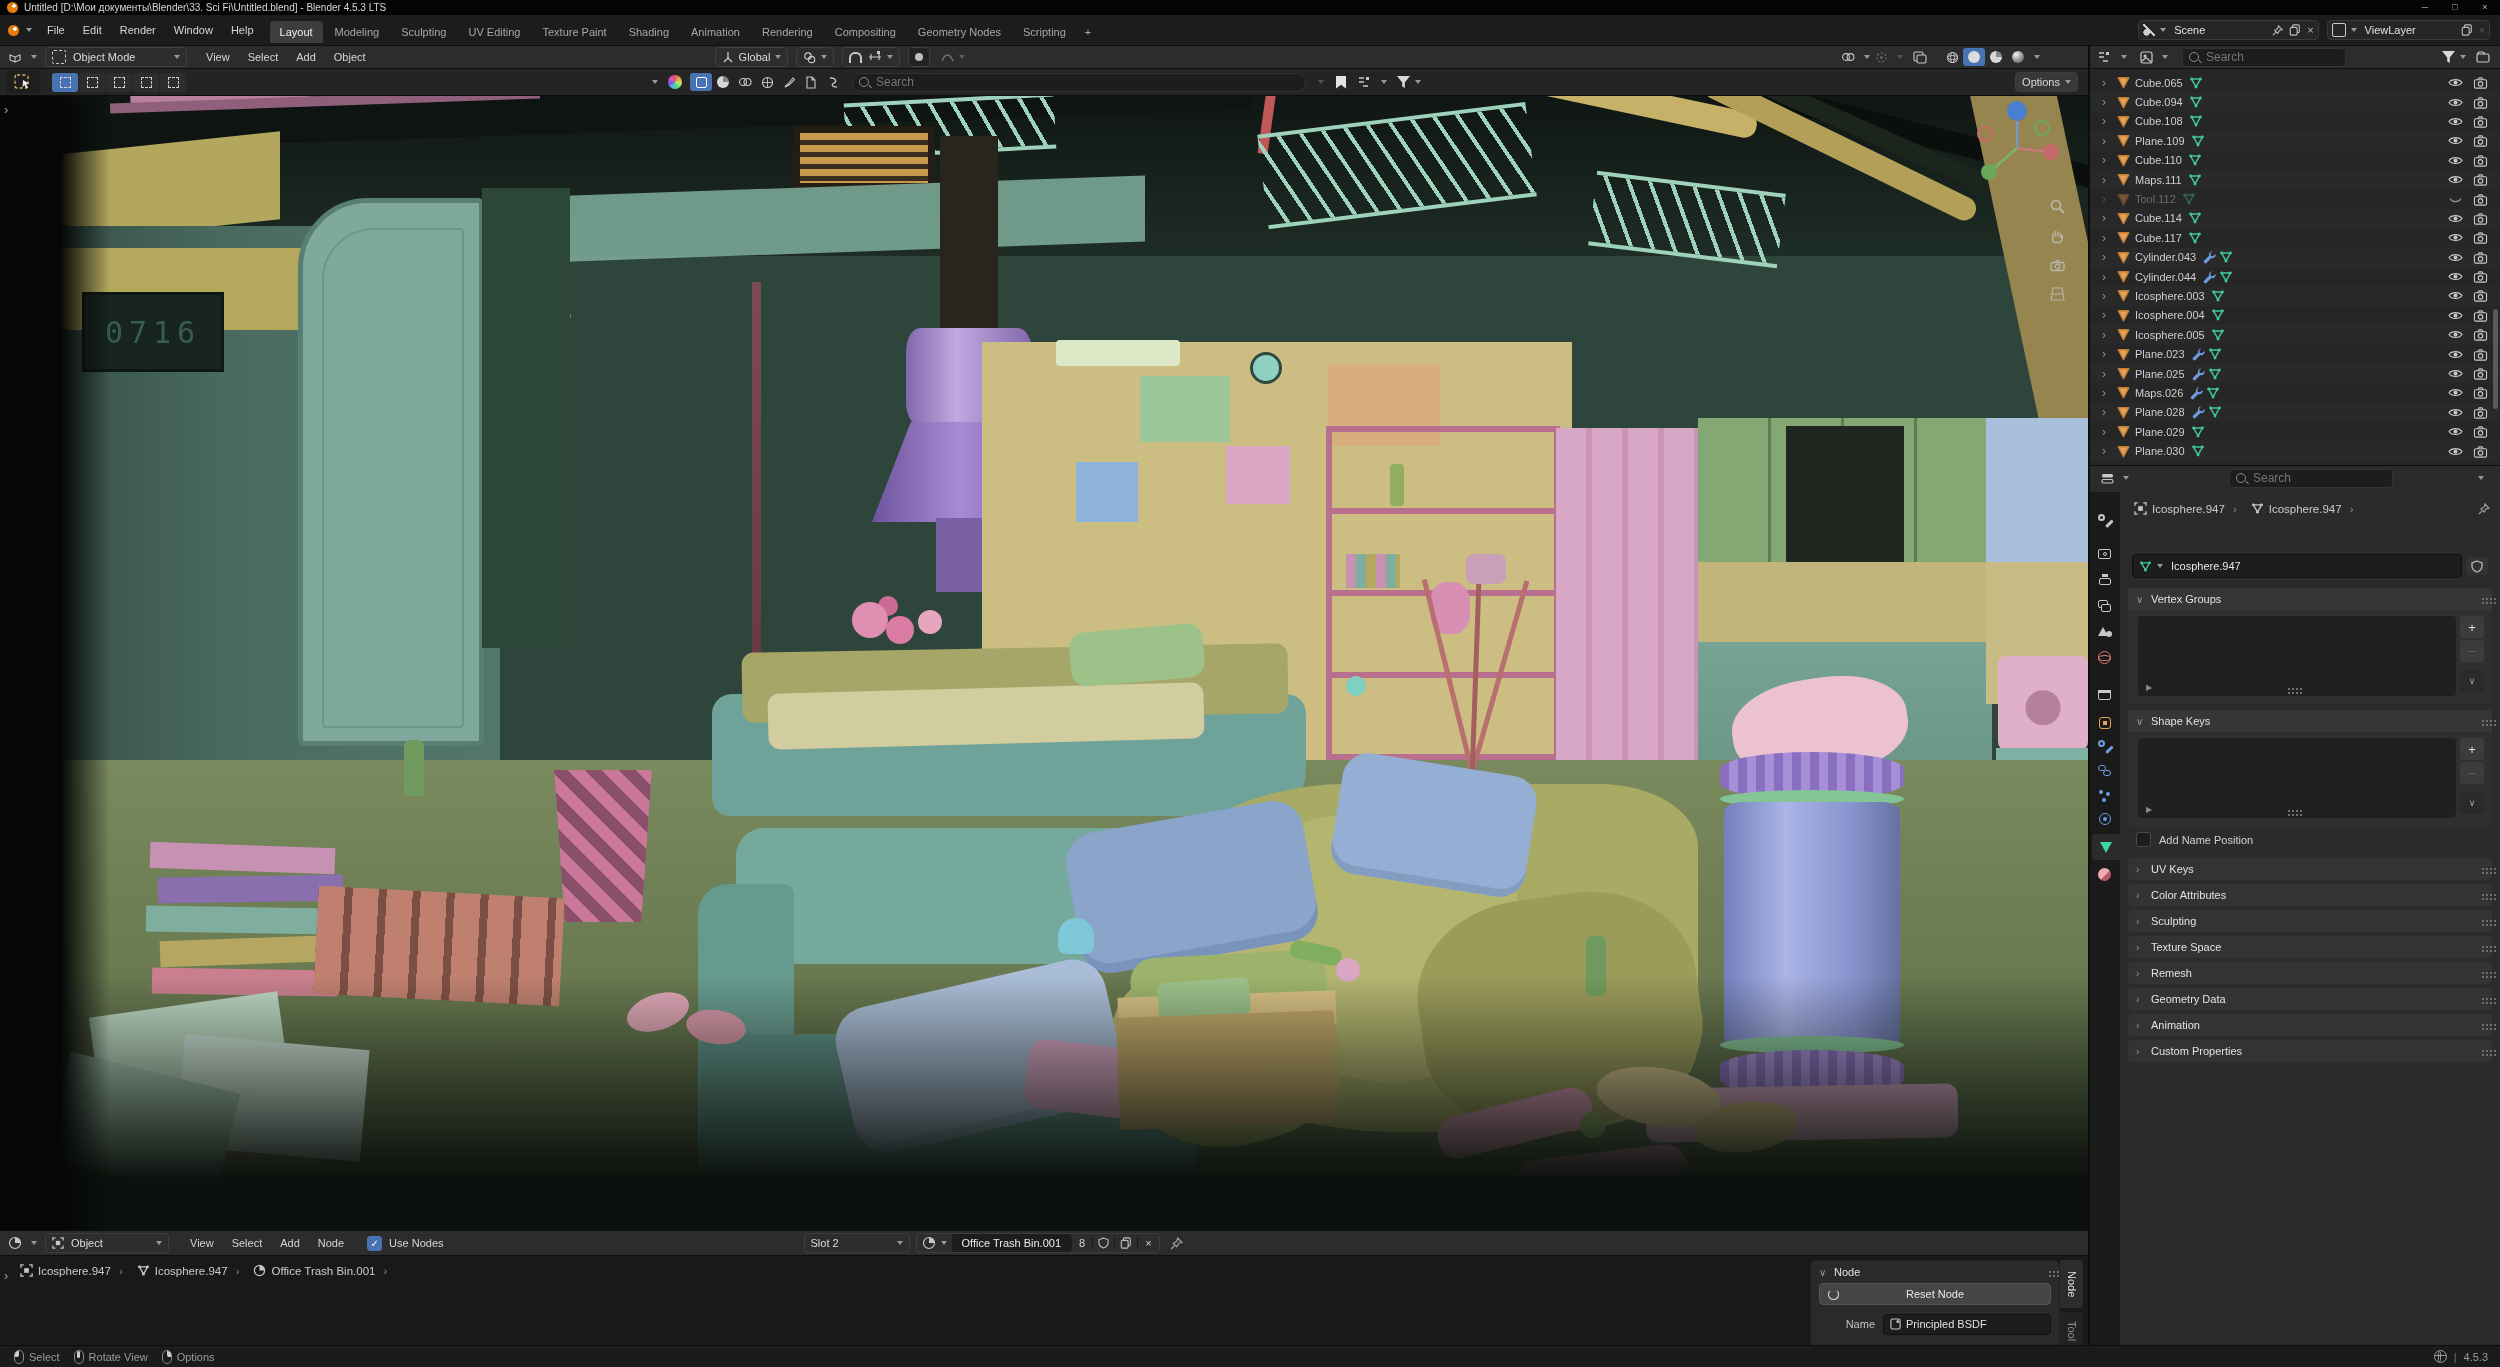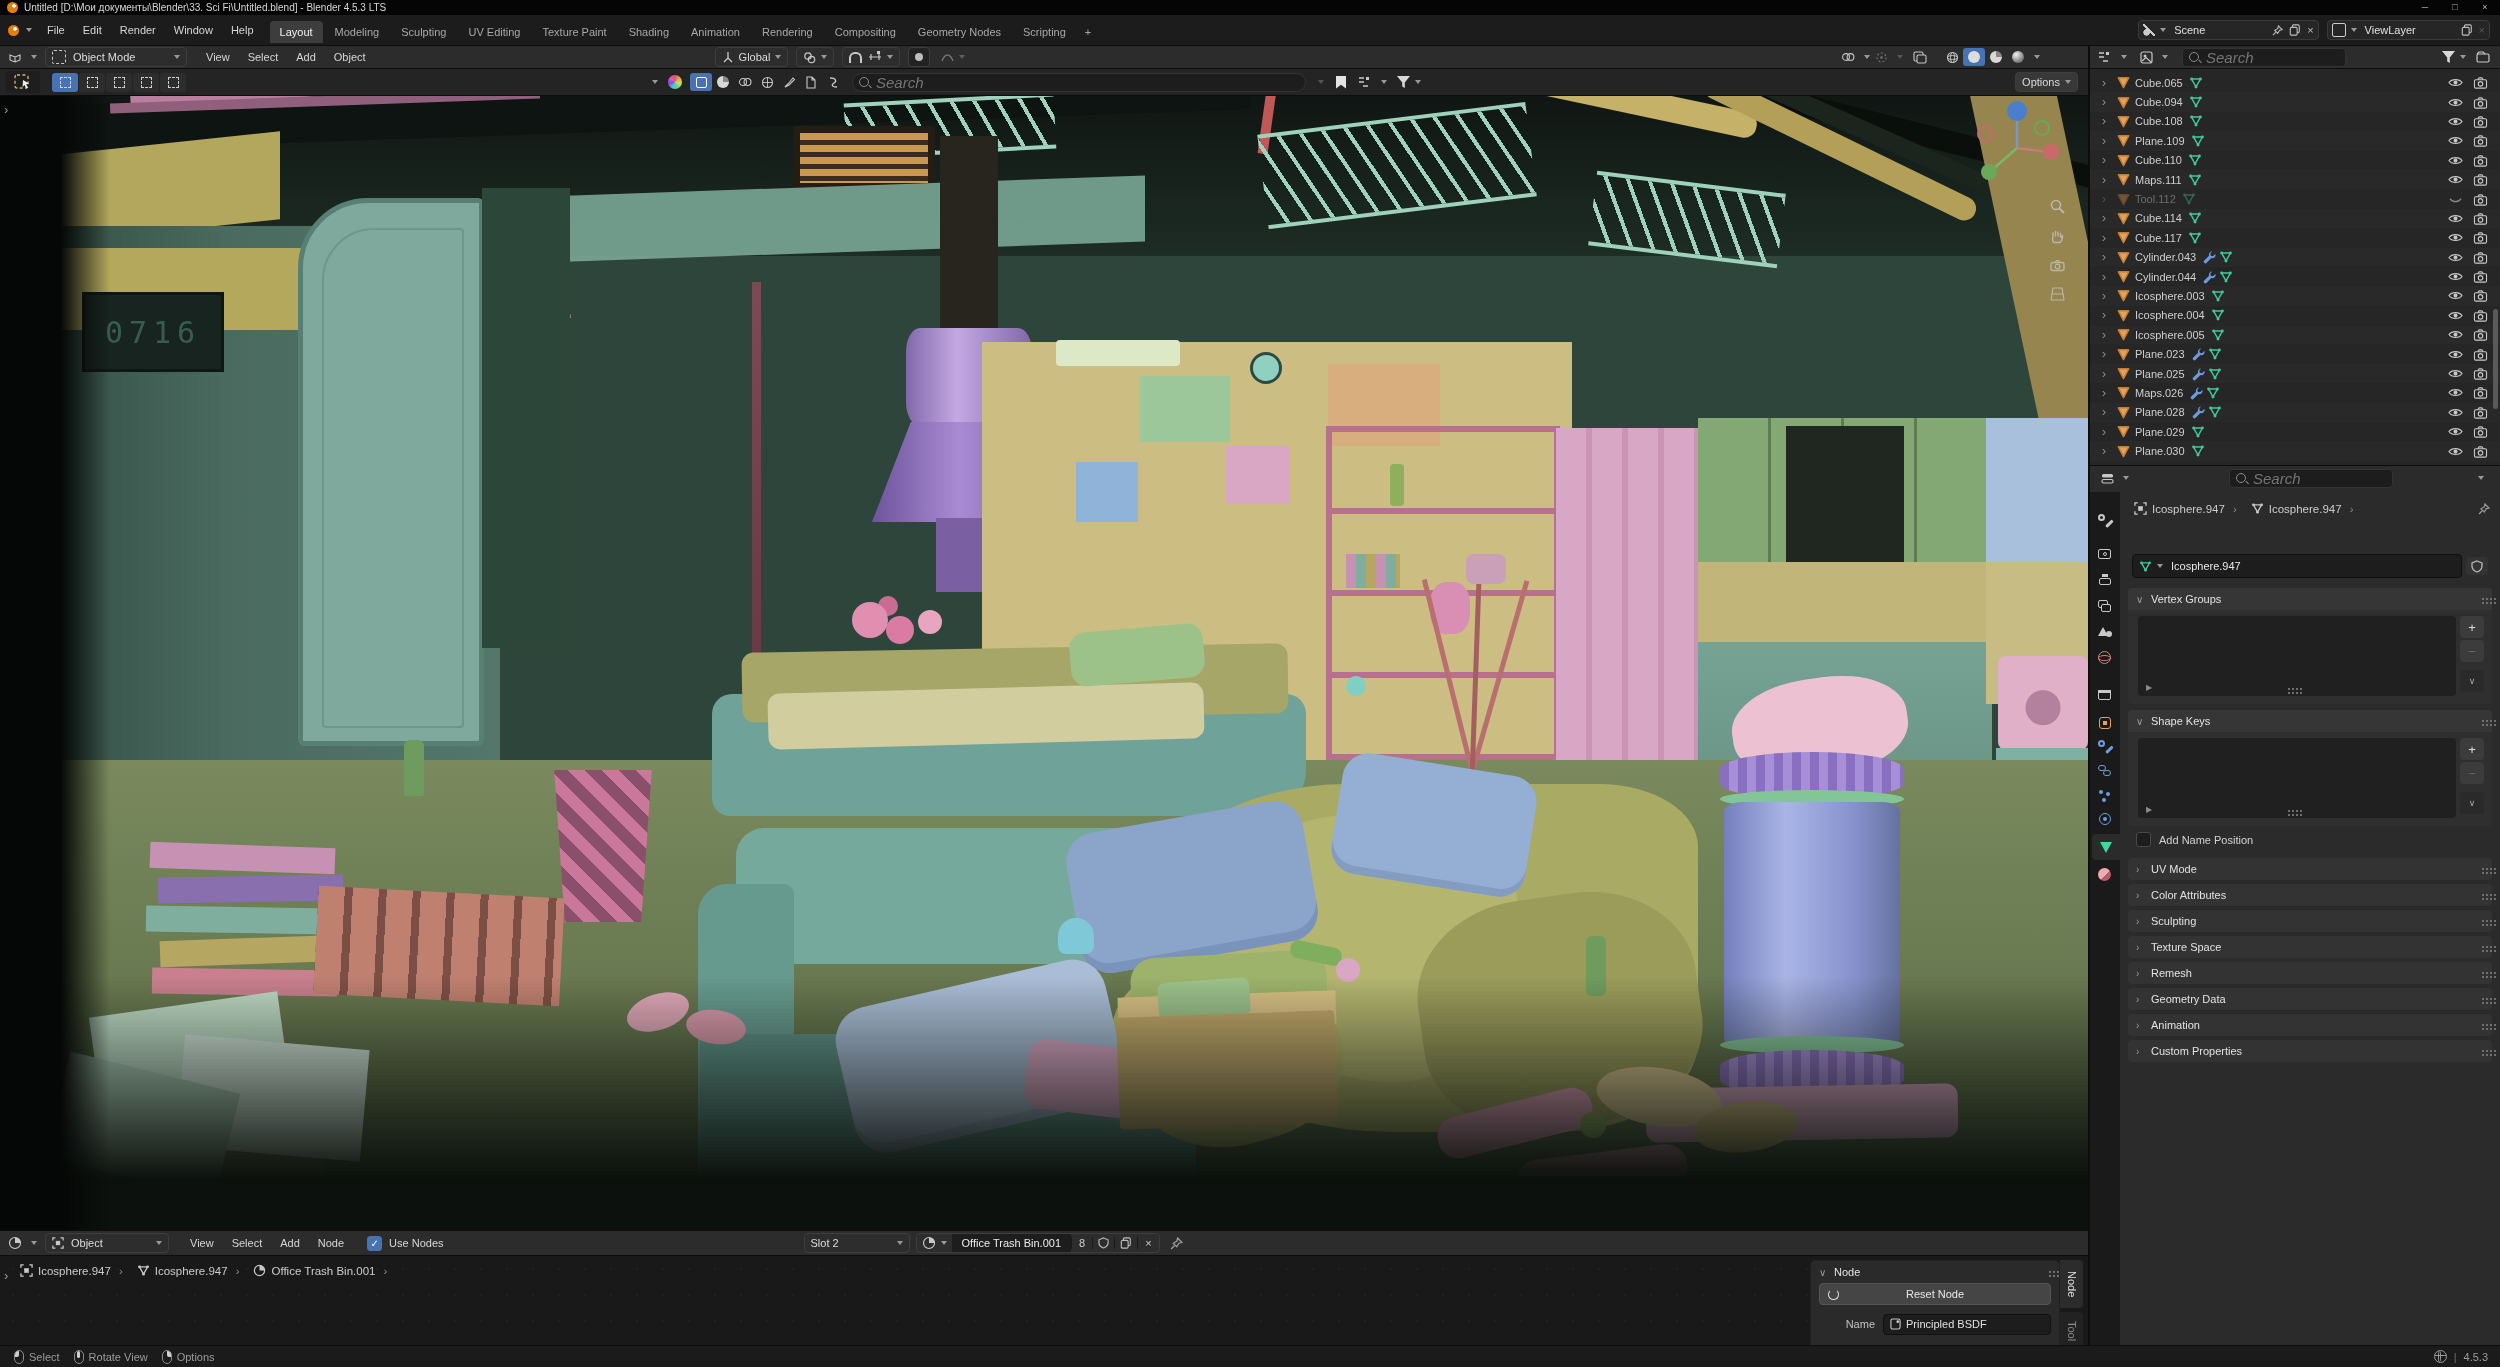--- a/index.html
+++ b/index.html
@@ -30,21 +30,21 @@
   
   .hbtn{display:flex;align-items:center;height:18px;background:#2d2d2d;border:1px solid #3e3e3e;border-radius:4px;padding:0 6px;color:#dcdcdc;white-space:nowrap;}
   .icbtn{display:flex;align-items:center;justify-content:center;width:22px;height:18px;border-radius:3px;color:#c8c8c8;}
   .icbtn.on{background:#4772b3;color:#fff;}
 
   
   #vph{left:0;top:46px;width:2088px;height:22px;background:#2c2c2c;display:flex;align-items:center;}
   #toolh{left:0;top:69px;width:2088px;height:26px;background:#242424;display:flex;align-items:center;}
   #outliner-h{left:2090px;top:46px;width:410px;height:22px;background:#2c2c2c;display:flex;align-items:center;}
   .search{display:flex;align-items:center;background:#1d1d1d;border:1px solid #333;border-radius:10px;height:17px;color:#888;padding:0 6px;}
-  .search input{background:transparent;border:none;color:#bbb;font-size:15px;width:100%;font-family:inherit;font-style:italic;}
+  .search input{background:transparent;border:none;color:#bbb;font-size:12px;width:100%;font-family:inherit;}
   .mag{width:8px;height:8px;border:1.4px solid #8a8a8a;border-radius:50%;position:relative;margin-right:5px;flex:0 0 auto;}
   .mag::after{content:'';position:absolute;width:4px;height:1.4px;background:#8a8a8a;transform:rotate(45deg);right:-3.5px;bottom:-1px;}
 
   .ball{width:12px;height:12px;border-radius:50%;}
   .ball.solid{background:#dcdcdc;}
   .ball.matp{background:conic-gradient(#888 0 95deg,#d8d8d8 95deg 360deg);}
   .ball.rend{background:radial-gradient(circle at 35% 30%,#f0f0f0,#777 70%);}
   .rainbow{width:14px;height:14px;border-radius:50%;background:conic-gradient(#e05555,#e0a555,#cfe055,#55e08a,#55bde0,#7a55e0,#e055c8,#e05555);}
 
   
@@ -1326,21 +1326,21 @@
 
     <div class="row-flex" style="position:absolute;left:16px;top:340px;gap:8px;">
       <span class="checkbox"></span>
       <span style="color:#d2d2d2;">Add Name Position</span>
     </div>
 
     <div style="position:absolute;left:8px;top:366px;right:8px;display:flex;flex-direction:column;gap:4px;">
 
         <div class="panel-h closed">
           <span class="carr">›</span>
-          <span>UV Mode</span>
+          <span>UV Keys</span>
           <span class="grip"></span>
         </div>
 
         <div class="panel-h closed">
           <span class="carr">›</span>
           <span>Color Attributes</span>
           <span class="grip"></span>
         </div>
 
         <div class="panel-h closed">

